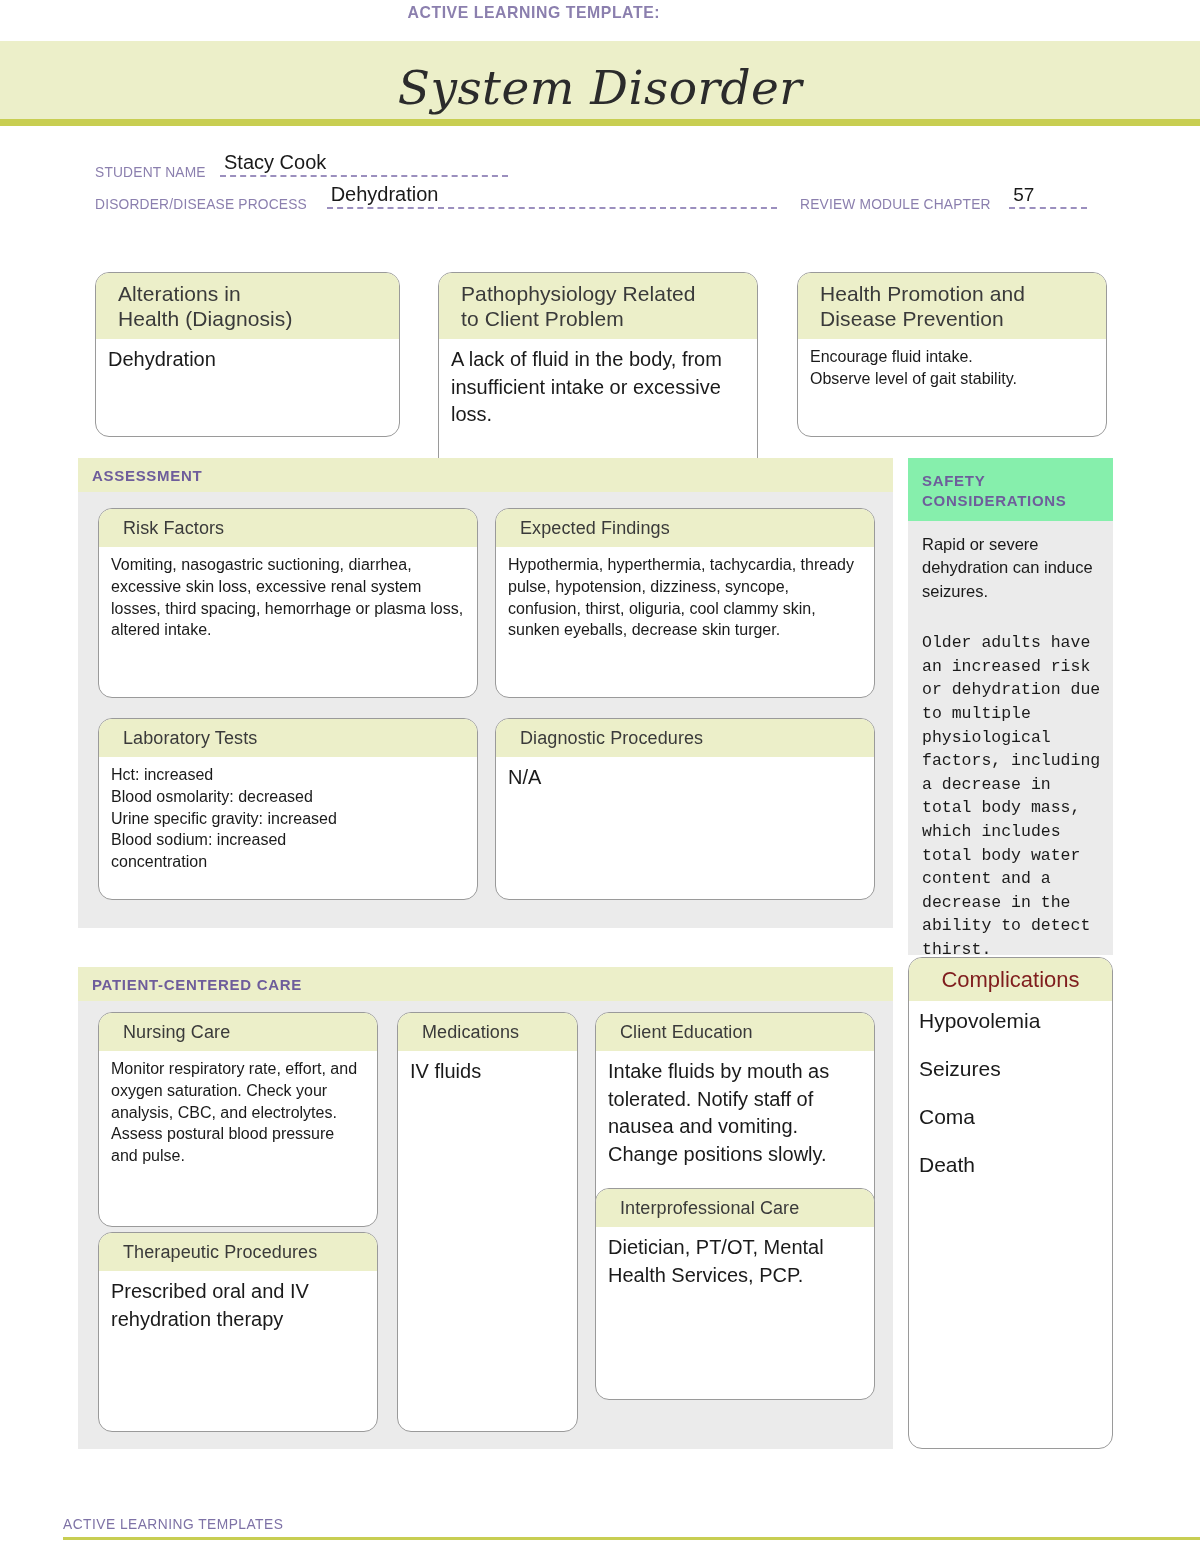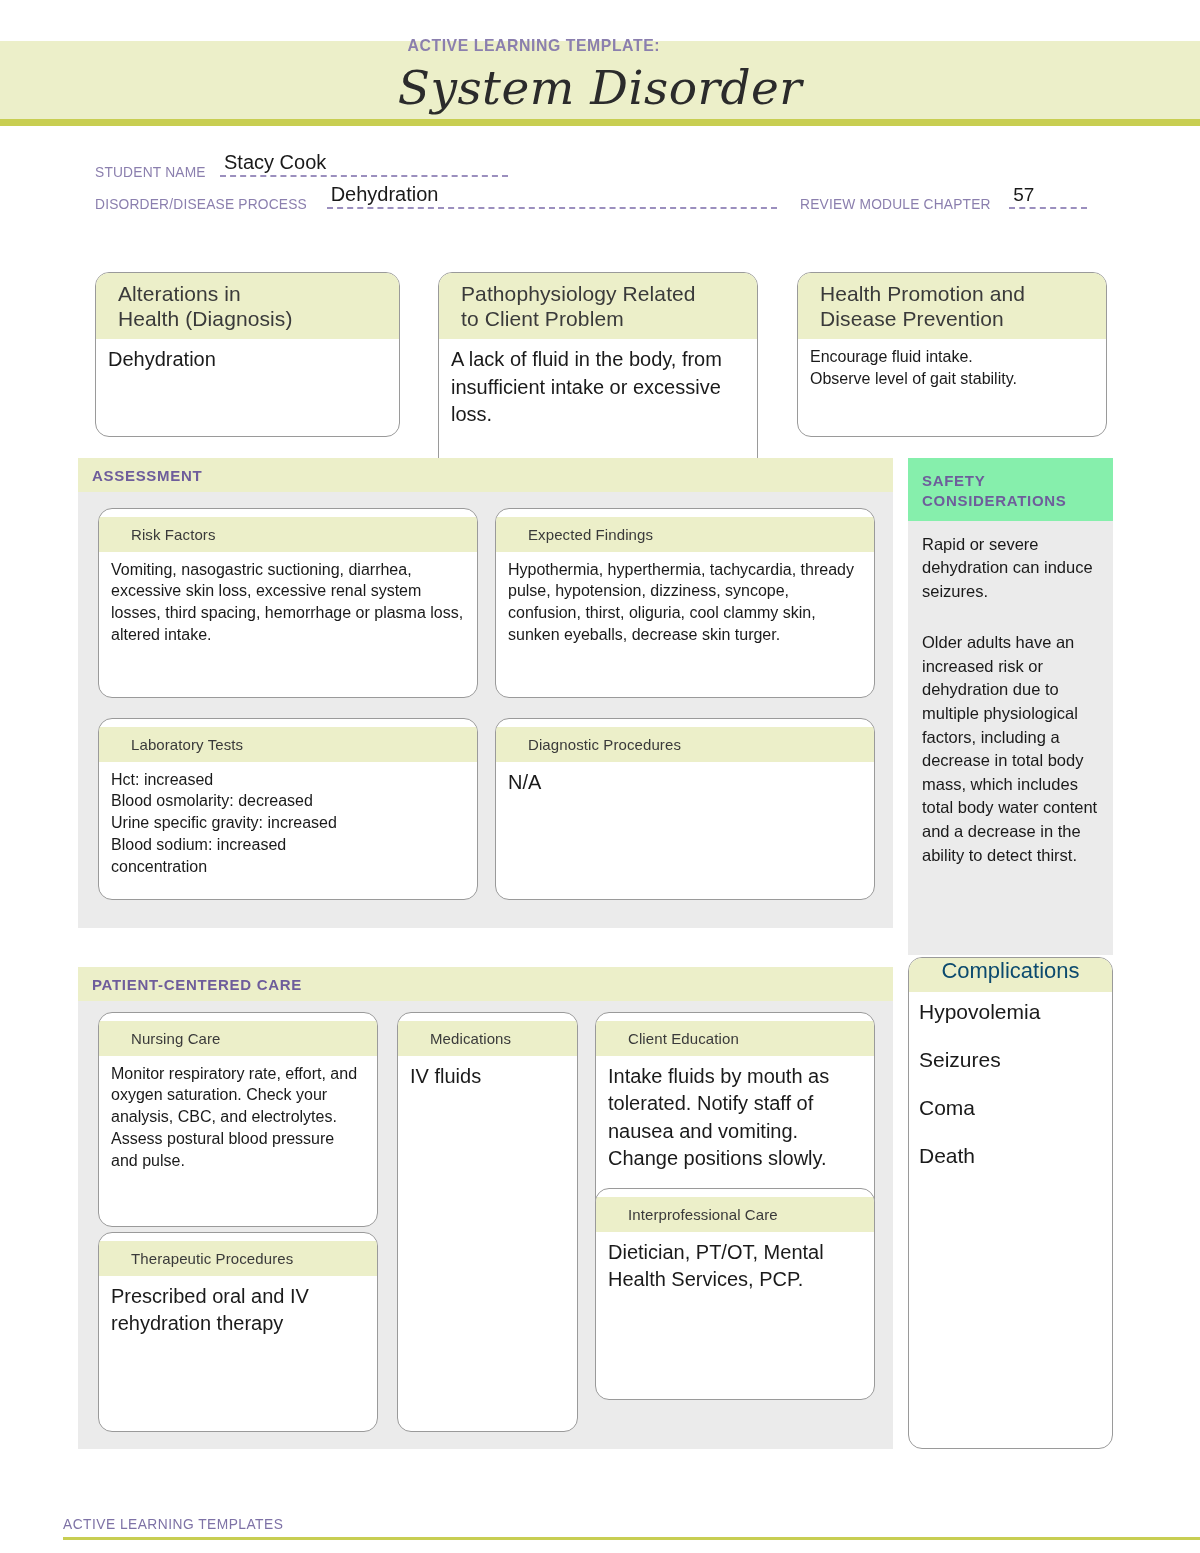--- a/index.html
+++ b/index.html
@@ -43,20 +43,21 @@
     color: #8B7FAE;
     font-family: "Liberation Sans", sans-serif;
     transform: scaleX(0.93);
   }
   .banner-title {
     font-family: "DejaVu Serif", serif;
     font-style: italic;
     font-size: 47px;
     color: #2b2b2b;
     letter-spacing: 0.5px;
+    margin-top: 33px;
   }
 
   
   .idblock { position: absolute; left: 95px; top: 158px; width: 1010px; }
   .idrow { position: relative; height: 30px; }
   .idlabel {
     font-size: 14.5px;
     color: #8B7FAE;
     letter-spacing: 0.2px;
     transform: scaleX(0.95);
@@ -99,21 +100,21 @@
     overflow: hidden;
   }
   .card-head {
     background: #ECEFC9;
     padding: 9px 14px 8px 22px;
     font-size: 21px;
     color: #3a3a3a;
     line-height: 1.17;
     letter-spacing: 0.1px;
   }
-  .card-head.sm { font-size: 15px; padding-left: 32px; margin-top: 8px; }
+  .card-head.sm { font-size: 18px; padding-left: 24px; }
   .card-body {
     padding: 7px 12px 8px 12px;
     font-size: 16px;
     line-height: 1.36;
     color: #1a1a1a;
   }
   .card-body.big { font-size: 20px; line-height: 1.38; }
   .card-body p { margin: 0; }
 
   
@@ -151,21 +152,21 @@
     padding: 13px 0 9px 14px;
     line-height: 1.35;
   }
   .safety-body {
     padding: 12px 12px 10px 14px;
     font-size: 16.5px;
     line-height: 1.43;
     color: #1a1a1a;
   }
   .safety-body p { margin: 0; }
-  .safety-body p + p { margin-top: 28px; }
+  .safety-body p + p { margin-top: 28px; font-family: Liberation Mono, monospace; }
 
   
   #card-risk     { left: 98px;  top: 508px; width: 380px; height: 190px; }
   #card-findings { left: 495px; top: 508px; width: 380px; height: 190px; }
   #card-lab      { left: 98px;  top: 718px; width: 380px; height: 182px; }
   #card-diag     { left: 495px; top: 718px; width: 380px; height: 182px; }
 
   
   #card-nursing   { left: 98px;  top: 1012px; width: 280px; height: 215px; }
   #card-meds      { left: 397px; top: 1012px; width: 181px; height: 420px; }
@@ -174,22 +175,22 @@
   #card-interpro  { left: 595px; top: 1188px; width: 280px; height: 212px; }
 
   
   #card-complications {
     left: 908px; top: 957px; width: 205px; height: 492px;
   }
   .comp-head {
     background: #ECEFC9;
     text-align: center;
     font-size: 22px;
-    color: #0c4a6e;
-    padding: 0 0 8px 0;
+    color: #7f1d1d;
+    padding: 9px 0 8px 0;
   }
   .comp-body {
     padding: 8px 0 0 10px;
     font-size: 21px;
     color: #1a1a1a;
   }
   .comp-item { margin-bottom: 24px; }
 
   
   .footer {

